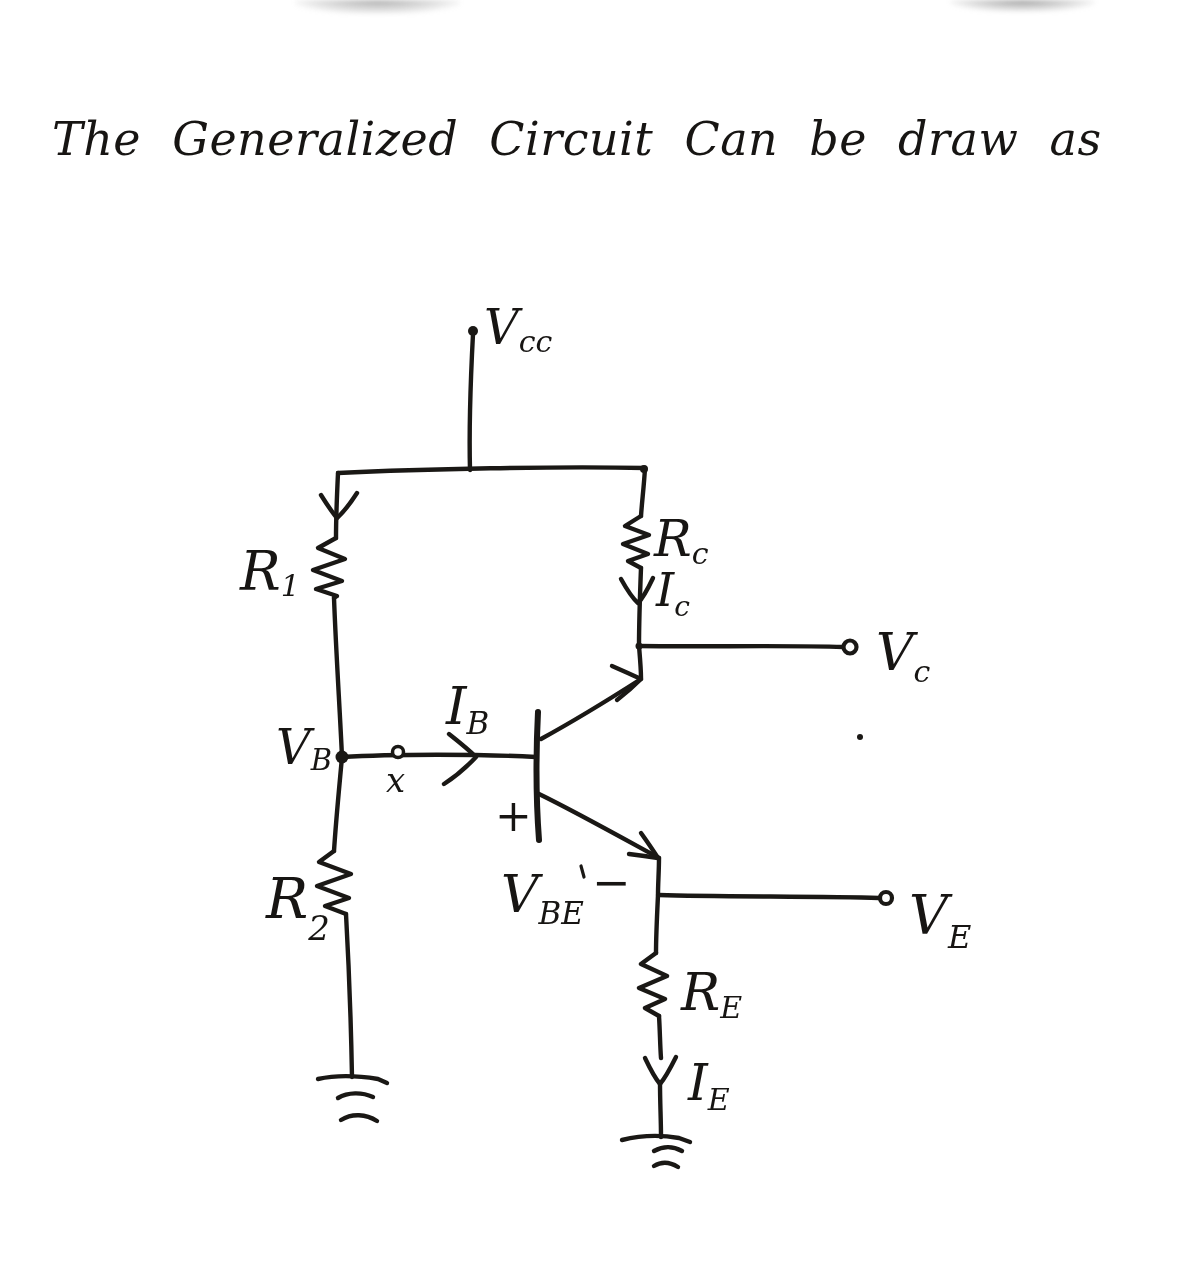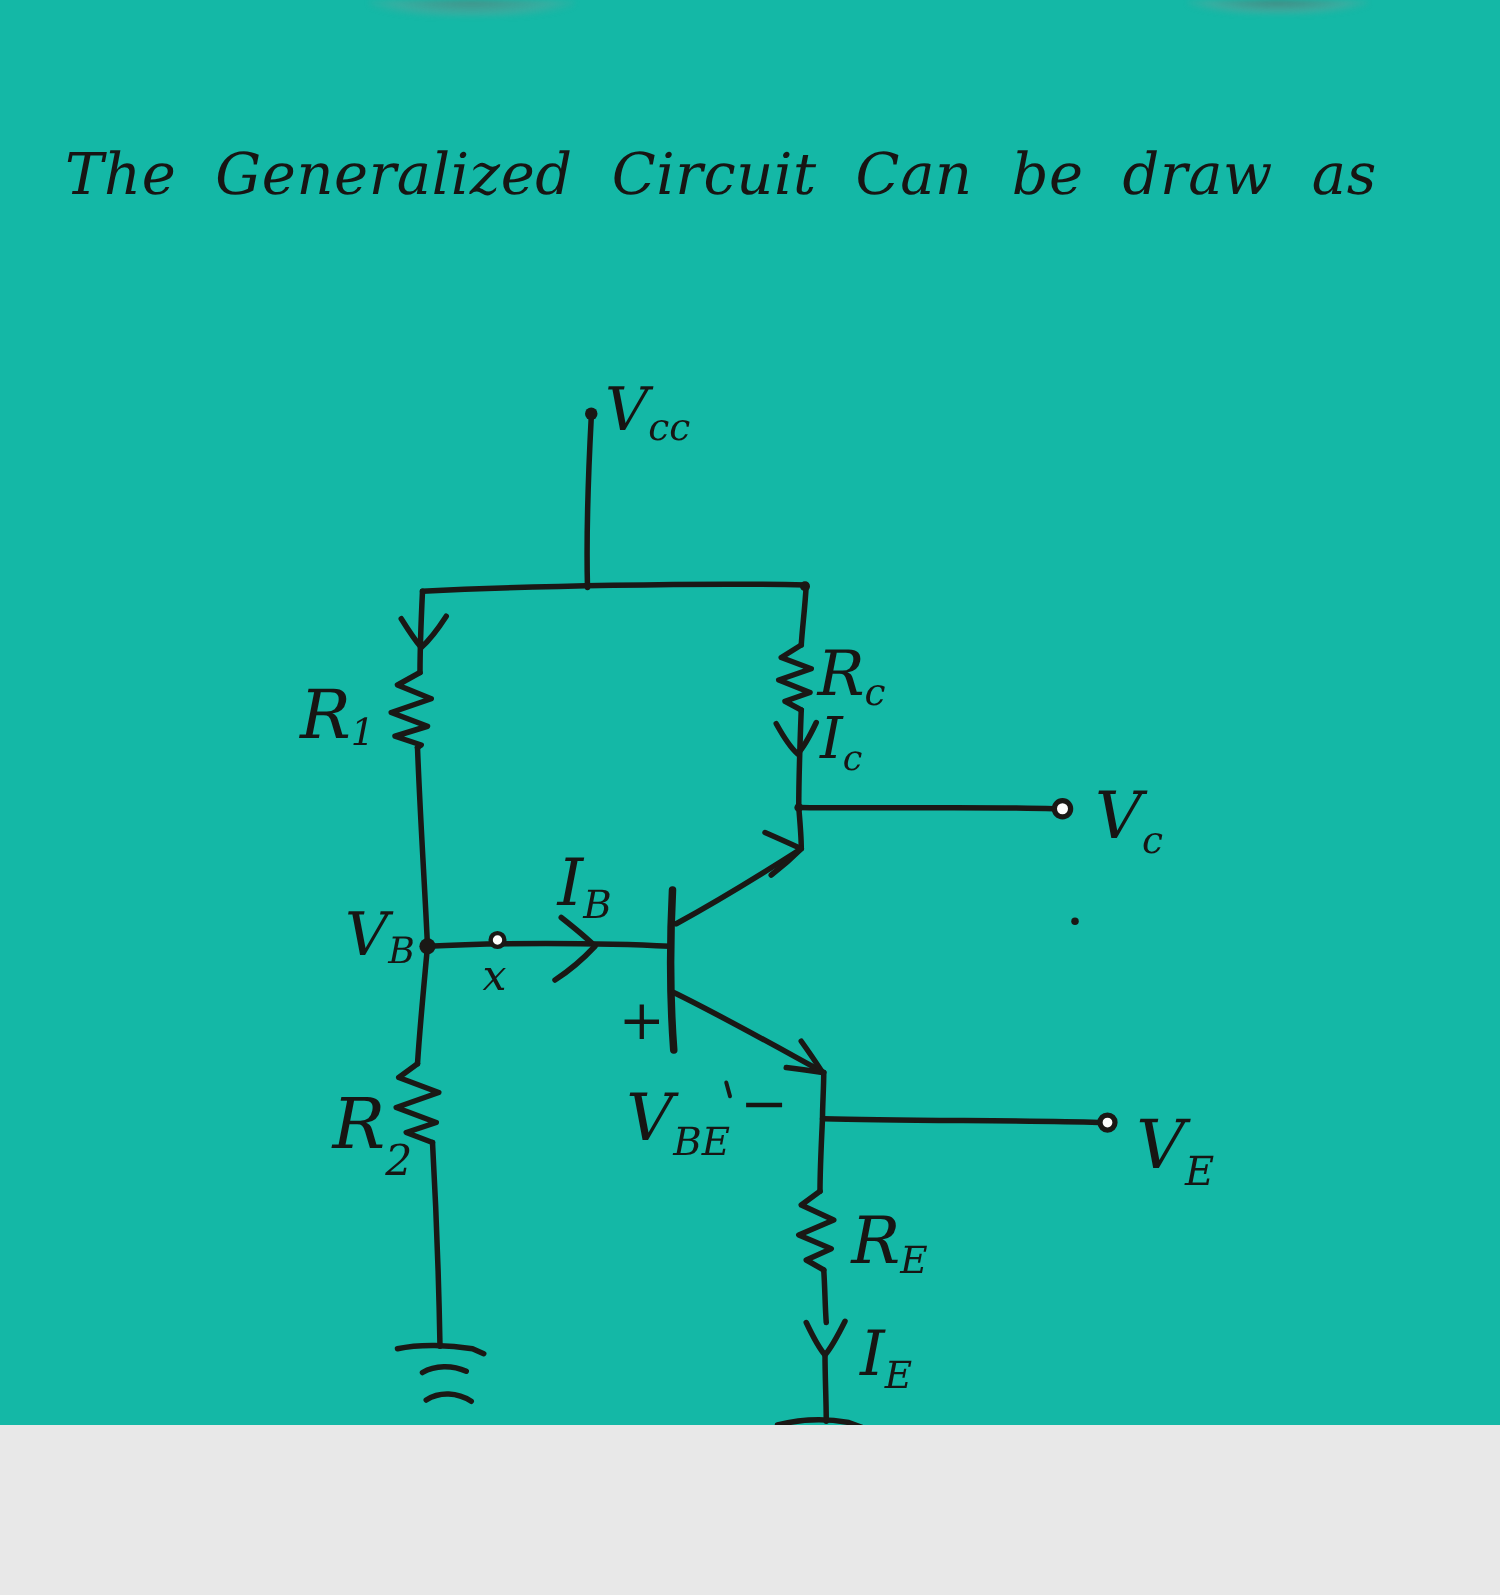--- a/index.html
+++ b/index.html
@@ -1,20 +1,20 @@
 <!DOCTYPE html>
 <html><head>
 <meta charset="utf-8">
 <style>
   html,body{margin:0;padding:0;}
   body{background:#e8e8e8;font-family:"DejaVu Serif",serif;}
   .paper{
     position:relative;
-    width:1200px;height:1140px;
-    background:#14b8a6;
+    width:1200px;height:1276px;
+    background:#ffffff;
     overflow:hidden;
   }
   .smudge{position:absolute;top:0;filter:blur(2px);pointer-events:none;}
   .smudge-1{left:295px;width:165px;height:14px;
     background:radial-gradient(ellipse at 50% 0%, rgba(110,110,110,.55), rgba(150,150,150,.25) 55%, transparent 78%);}
   .smudge-2{left:950px;width:145px;height:12px;
     background:radial-gradient(ellipse at 50% 0%, rgba(100,100,100,.6), rgba(150,150,150,.28) 55%, transparent 78%);}
   .title{
     position:absolute;left:52px;top:112px;
     font-family:"DejaVu Serif",serif;font-style:italic;

